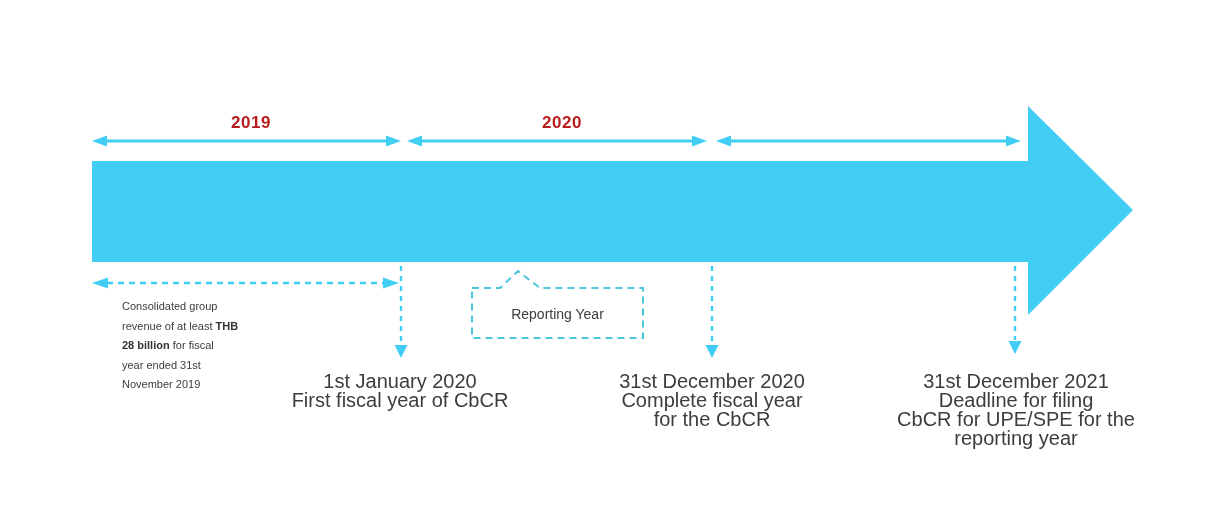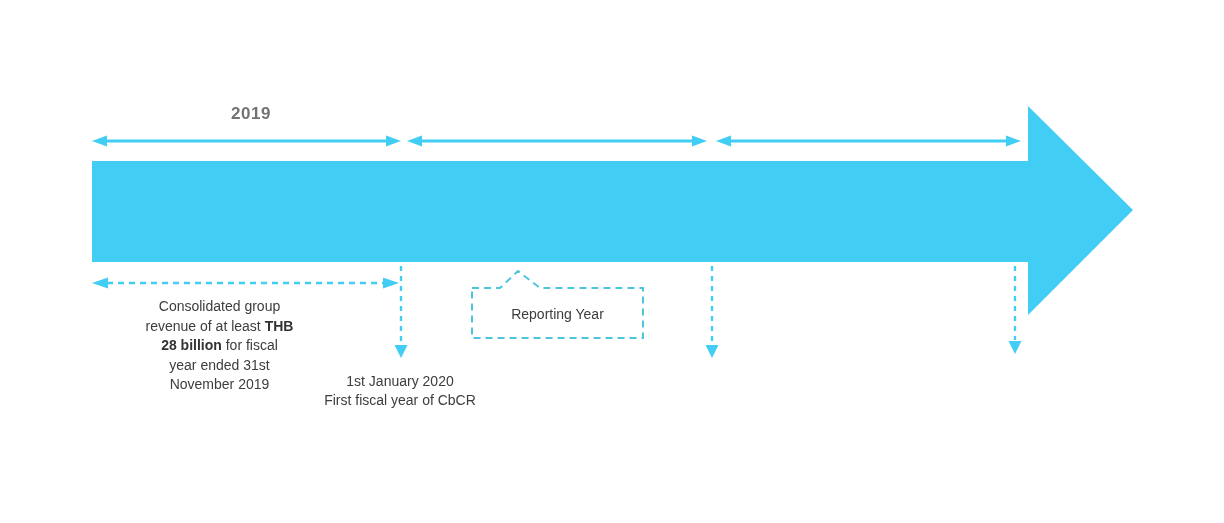--- a/index.html
+++ b/index.html
@@ -5,40 +5,39 @@
   html,body{margin:0;padding:0;background:#ffffff;}
   #canvas{
     position:relative;
     width:1224px;height:523px;
     background:#ffffff;
     font-family:"Liberation Sans", sans-serif;
     overflow:hidden;
   }
   #gfx{position:absolute;left:0;top:0;width:1224px;height:523px;}
   .year-label{
-    position:absolute;top:104px;width:140px;
+    position:absolute;top:113px;width:140px;
     text-align:center;
-    font-size:17px;font-weight:700;color:#737373;
+    font-size:17px;font-weight:700;color:#b91c1c;
     letter-spacing:0.5px;
   }
   .note{
     position:absolute;left:122px;top:297px;width:195px;
-    font-size:14px;line-height:19.5px;color:#3d3d3d;
+    font-size:11px;line-height:19.5px;color:#3d3d3d;
     white-space:pre-line;
-    text-align:center;
   }
   .note b{font-weight:700;color:#333333;}
   .bubble-label{
     position:absolute;left:472px;top:306px;width:171px;
     text-align:center;font-size:14px;color:#3d3d3d;
   }
   .milestone{
     position:absolute;top:372px;width:260px;
     text-align:center;
-    font-size:14px;line-height:19px;color:#3d3d3d;
+    font-size:20px;line-height:19px;color:#3d3d3d;
     white-space:pre-line;
   }
 </style>
 </head>
 <body>
 
 <div id="canvas">
 
   <svg id="gfx" viewBox="0 0 1224 523" xmlns="http://www.w3.org/2000/svg">
 
@@ -83,25 +82,33 @@
       <g>
         <line x1="1015" y1="266" x2="1015" y2="340" stroke-dasharray="5 5"></line>
         <polygon points="1015,354 1008.5,341 1021.5,341" stroke="none"></polygon>
       </g>
     </g>
 
     <path d="M472,288 L500,288 L518,271 L540,288 L643,288 L643,338 L472,338 Z" fill="none" stroke="#4CC5DE" stroke-width="2" stroke-dasharray="7 5"></path>
   </svg>
 
   <div class="year-label" style="left:181px">2019</div>
+  <div class="year-label" style="left:492px">2020</div>
 
   <div class="note"><span>Consolidated group
 revenue of at least </span><b>THB
 28 billion</b><span> for fiscal
 year ended 31st
 November 2019</span></div>
 
   <div class="bubble-label">Reporting Year</div>
 
   <div class="milestone" style="left:270px">1st January 2020
 First fiscal year of CbCR</div>
+  <div class="milestone" style="left:582px">31st December 2020
+Complete fiscal year
+for the CbCR</div>
+  <div class="milestone" style="left:886px">31st December 2021
+Deadline for filing
+CbCR for UPE/SPE for the
+reporting year</div>
 
 </div>
 
 </body></html>

